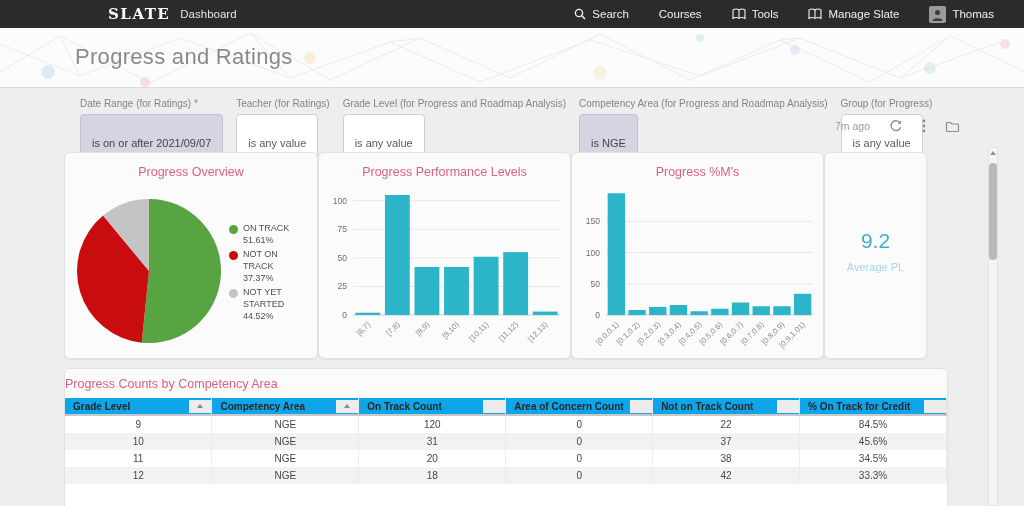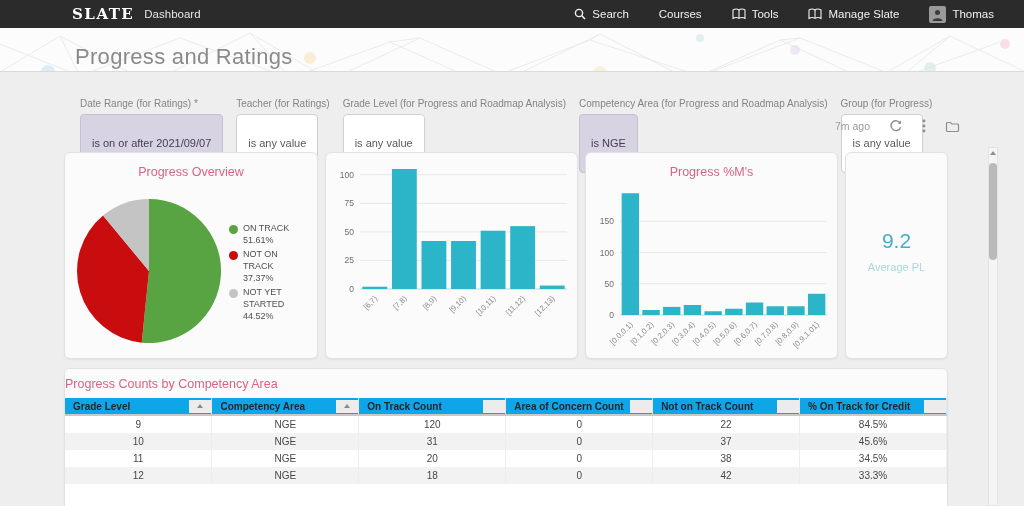--- a/index.html
+++ b/index.html
@@ -1,50 +1,50 @@
 <!DOCTYPE html>
 <html><head>
 <meta charset="utf-8">
 <style>
   * { margin:0; padding:0; box-sizing:border-box; }
   body { font-family:"Liberation Sans", sans-serif; background:#ddd; }
   .stage { position:relative; width:1024px; height:506px; background:#eeeeee; overflow:hidden; }
 
   
   .topbar { position:absolute; left:0; top:0; width:1024px; height:28px; background:#2b2b2b;
-            display:flex; align-items:center; padding:0 30px 0 72px; }
+            display:flex; align-items:center; padding:0 30px 0 108px; }
   .logo { color:#fff; font-family:"DejaVu Serif", serif; font-weight:700; font-size:15px;
           letter-spacing:1.5px; line-height:1; }
   .app-name { color:#e4e4e4; font-size:11.5px; margin-left:10px; }
   .nav { margin-left:auto; display:flex; align-items:center; gap:30px; }
   .nav-item { display:flex; align-items:center; gap:6px; color:#f0f0f0; font-size:11.5px; cursor:pointer; }
   .nav-item svg { display:block; }
   .avatar { width:17px; height:17px; border-radius:2px; background:#9a9a9a; display:flex;
             align-items:center; justify-content:center; overflow:hidden; }
 
   
-  .page-header { position:absolute; left:0; top:28px; width:1024px; height:44px; background:#fcfcfc;
+  .page-header { position:absolute; left:0; top:28px; width:1024px; height:60px; background:#fcfcfc;
                  border-bottom:1px solid #dadada; overflow:hidden; }
   .page-header svg.pattern { position:absolute; inset:0; }
   .page-title { position:absolute; left:75px; top:16px; font-size:22px; color:#8a8a8a; letter-spacing:.3px; }
 
   
   .filters { position:absolute; left:80px; top:98px; display:flex; align-items:flex-start; }
   .filter { margin-right:13px; }
   .filter-label { font-size:10px; color:#848484; margin-bottom:5px; white-space:nowrap; }
   .filter-box { display:inline-block; font-size:11px; line-height:1; padding:23px 11px; border-radius:4px;
                 border:1px solid #cfcfcf; background:#fff; color:#5a5a5a; white-space:nowrap; cursor:pointer; }
   .filter-box.active { background:#d8d3e2; border-color:#c6bfd5; color:#474055; }
 
   .meta { position:absolute; top:119px; right:64px; display:flex; align-items:center; gap:19px; }
   .meta-text { font-size:10.5px; color:#9b9b9b; }
   .meta-icon { cursor:pointer; display:flex; align-items:center; }
 
   
-  .cards { position:absolute; left:64px; top:152px; display:flex; gap:7px; }
+  .cards { position:absolute; left:64px; top:152px; display:flex; }
   .card { background:#fbfbfb; border:1px solid #e2e2e2; border-radius:6px; height:207px;
           box-shadow:0 1px 2px rgba(0,0,0,.06); overflow:hidden; }
   .card.w-wide { width:254px; }
   .card.w-wide2 { width:253px; }
   .card.w-small { width:103px; }
   .card-title { text-align:center; font-size:12.5px; color:#dc6186; margin-top:12px; white-space:nowrap; }
 
   .pie-wrap { display:flex; padding:4px 4px 0 6px; }
   .legend { margin-top:40px; margin-left:2px; }
   .legend-item { display:flex; margin-bottom:3px; }
@@ -223,20 +223,21 @@
             </div>
             <div class="legend-item">
               <span class="legend-dot" style="background: rgb(196, 196, 196);"></span>
               <span class="legend-text">NOT YET STARTED<span class="pct">44.52%</span></span>
             </div>
           </div>
       </div>
     </div>
 
     <div class="card w-wide2">
+      <div class="card-title">Progress Performance Levels</div>
       <svg id="bar1-svg" width="251" height="176" viewBox="0 0 251 176">
           <line x1="34" x2="241" y1="136" y2="136" stroke="#cfcfcf" stroke-width="1"></line>
           <text x="28" y="139" text-anchor="end" font-size="8.5" fill="#6e6e6e">0</text>
           <line x1="34" x2="241" y1="107.42857142857143" y2="107.42857142857143" stroke="#e7e7e7" stroke-width="1"></line>
           <text x="28" y="110.42857142857143" text-anchor="end" font-size="8.5" fill="#6e6e6e">25</text>
           <line x1="34" x2="241" y1="78.85714285714286" y2="78.85714285714286" stroke="#e7e7e7" stroke-width="1"></line>
           <text x="28" y="81.85714285714286" text-anchor="end" font-size="8.5" fill="#6e6e6e">50</text>
           <line x1="34" x2="241" y1="50.28571428571429" y2="50.28571428571429" stroke="#e7e7e7" stroke-width="1"></line>
           <text x="28" y="53.28571428571429" text-anchor="end" font-size="8.5" fill="#6e6e6e">75</text>
           <line x1="34" x2="241" y1="21.714285714285708" y2="21.714285714285708" stroke="#e7e7e7" stroke-width="1"></line>

